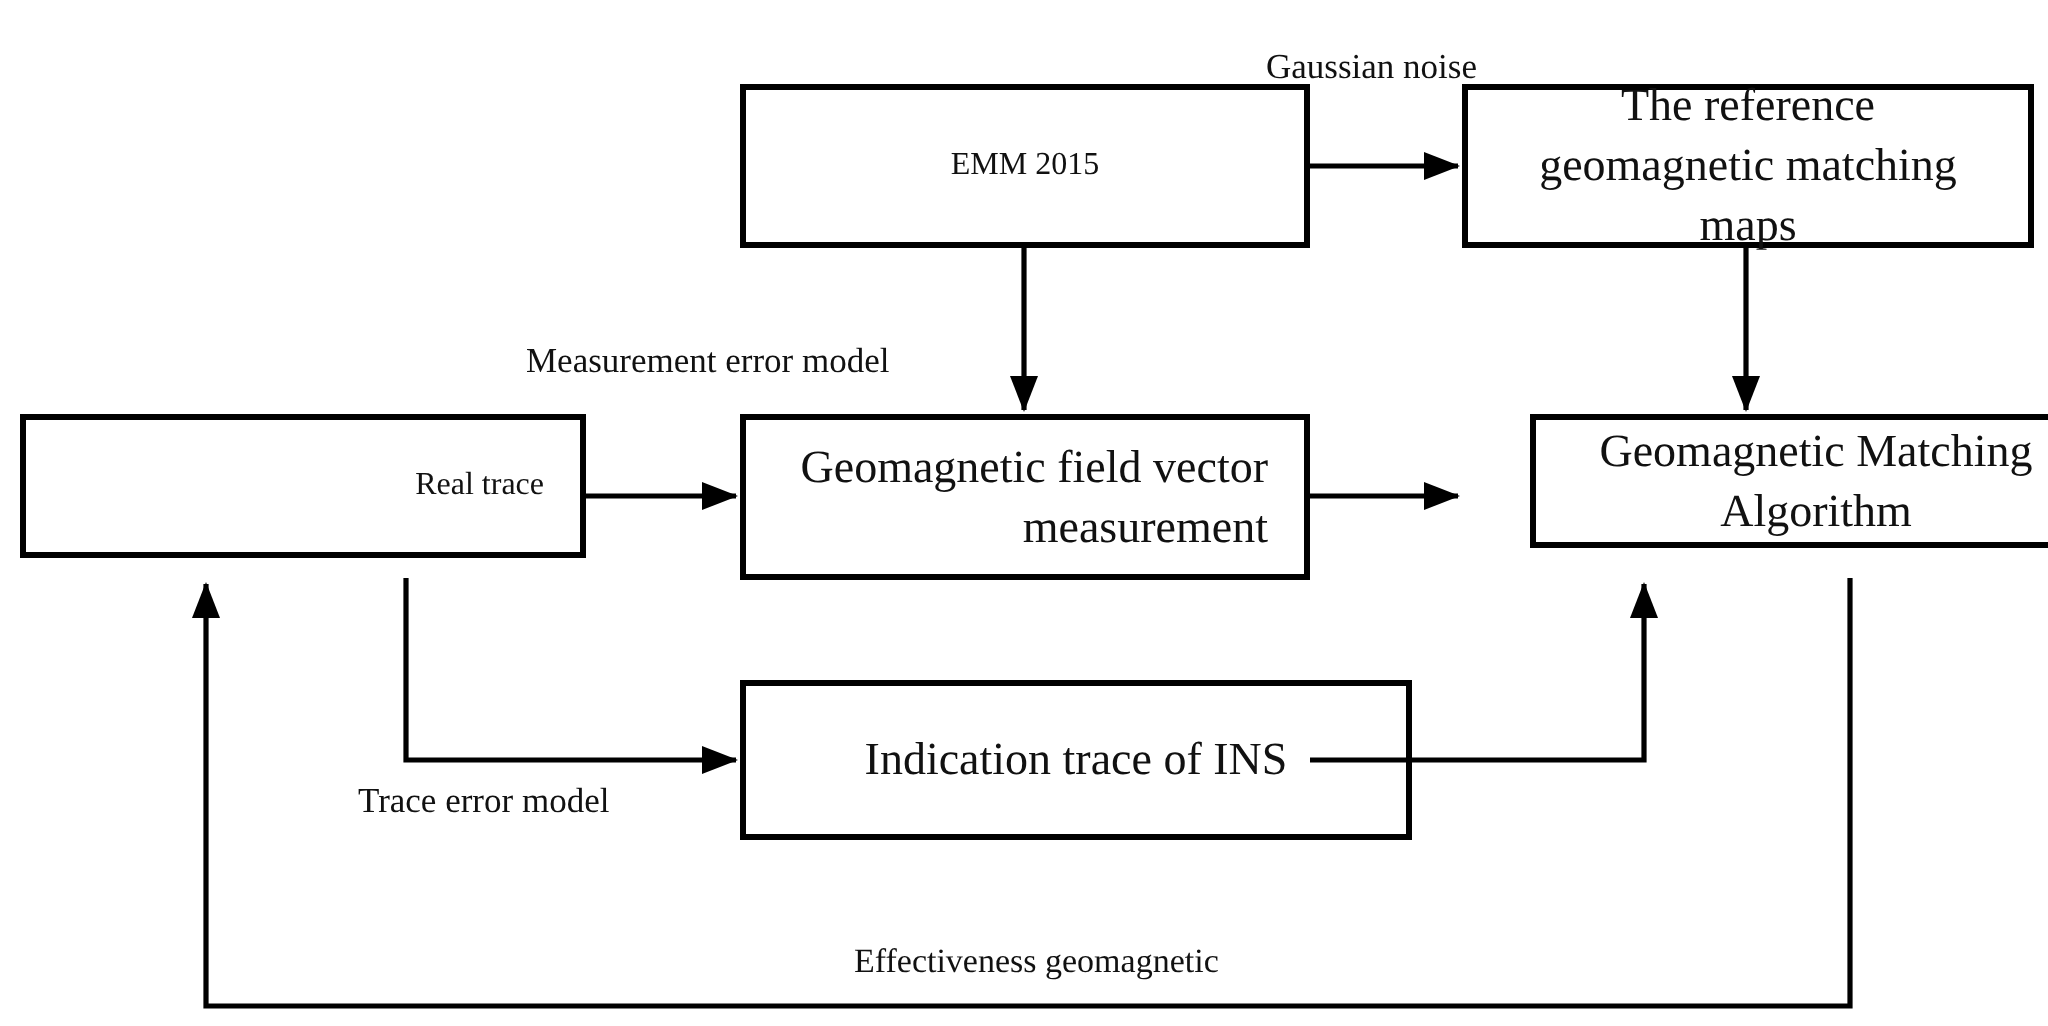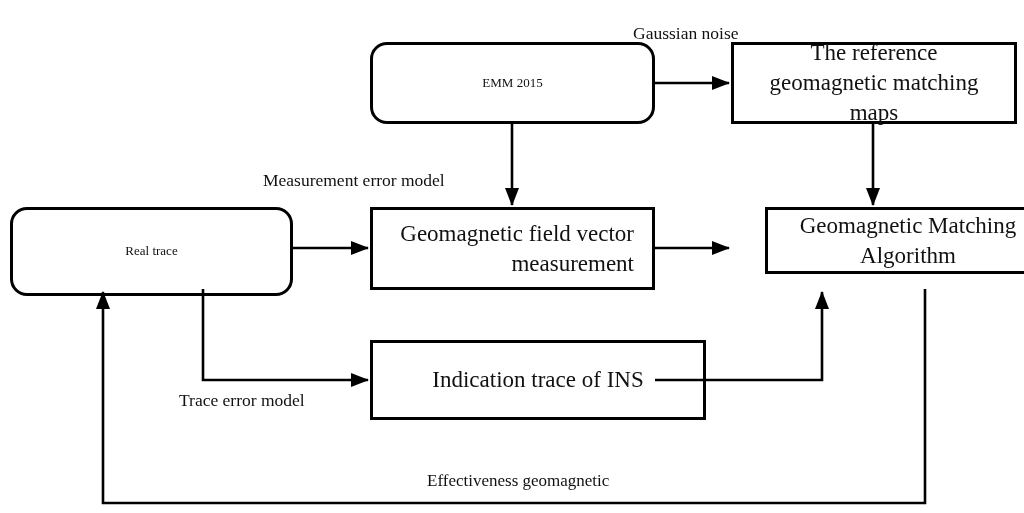--- a/index.html
+++ b/index.html
@@ -17,21 +17,21 @@
     border:3px solid #000000;
     background:#ffffff;
     display:flex;
     align-items:center;
     justify-content:center;
     text-align:center;
     line-height:1.3;
     padding:4px 18px;
     z-index:1;
   }
-  .fs-sm{font-size:13px;border-radius:17px;}
+  .fs-sm{font-size:16px;}
   .fs-md{font-size:23px;}
   .edge-label{
     position:absolute;
     white-space:nowrap;
     font-size:17.5px;
     z-index:3;
     background:transparent;
   }
   #wires{
     position:absolute;
@@ -41,21 +41,21 @@
     pointer-events:none;
   }
   #wires polyline{
     fill:none;
     stroke:#000000;
     stroke-width:2.6;
   }
   
   #node-emm{left:370px;top:42px;width:285px;height:82px;}
   #node-maps{left:731px;top:42px;width:286px;height:82px;}
-  #node-real-trace{left:10px;top:207px;width:283px;height:89px;}
+  #node-real-trace{left:10px;top:207px;width:283px;height:72px;justify-content:flex-end;}
   #node-measurement{left:370px;top:207px;width:285px;height:83px;text-align:right;}
   #node-algorithm{left:731px;top:207px;width:286px;height:67px;margin-left:34px;}
   #node-ins{left:370px;top:340px;width:336px;height:80px;}
   
   #label-gaussian{left:633px;top:4px;margin-top:19px;}
   #label-measure-err{left:263px;top:170px;}
   #label-trace-err{left:179px;top:390px;}
   #label-effectiveness{left:427px;top:471px;font-size:17px;}
 </style>
 </head>

